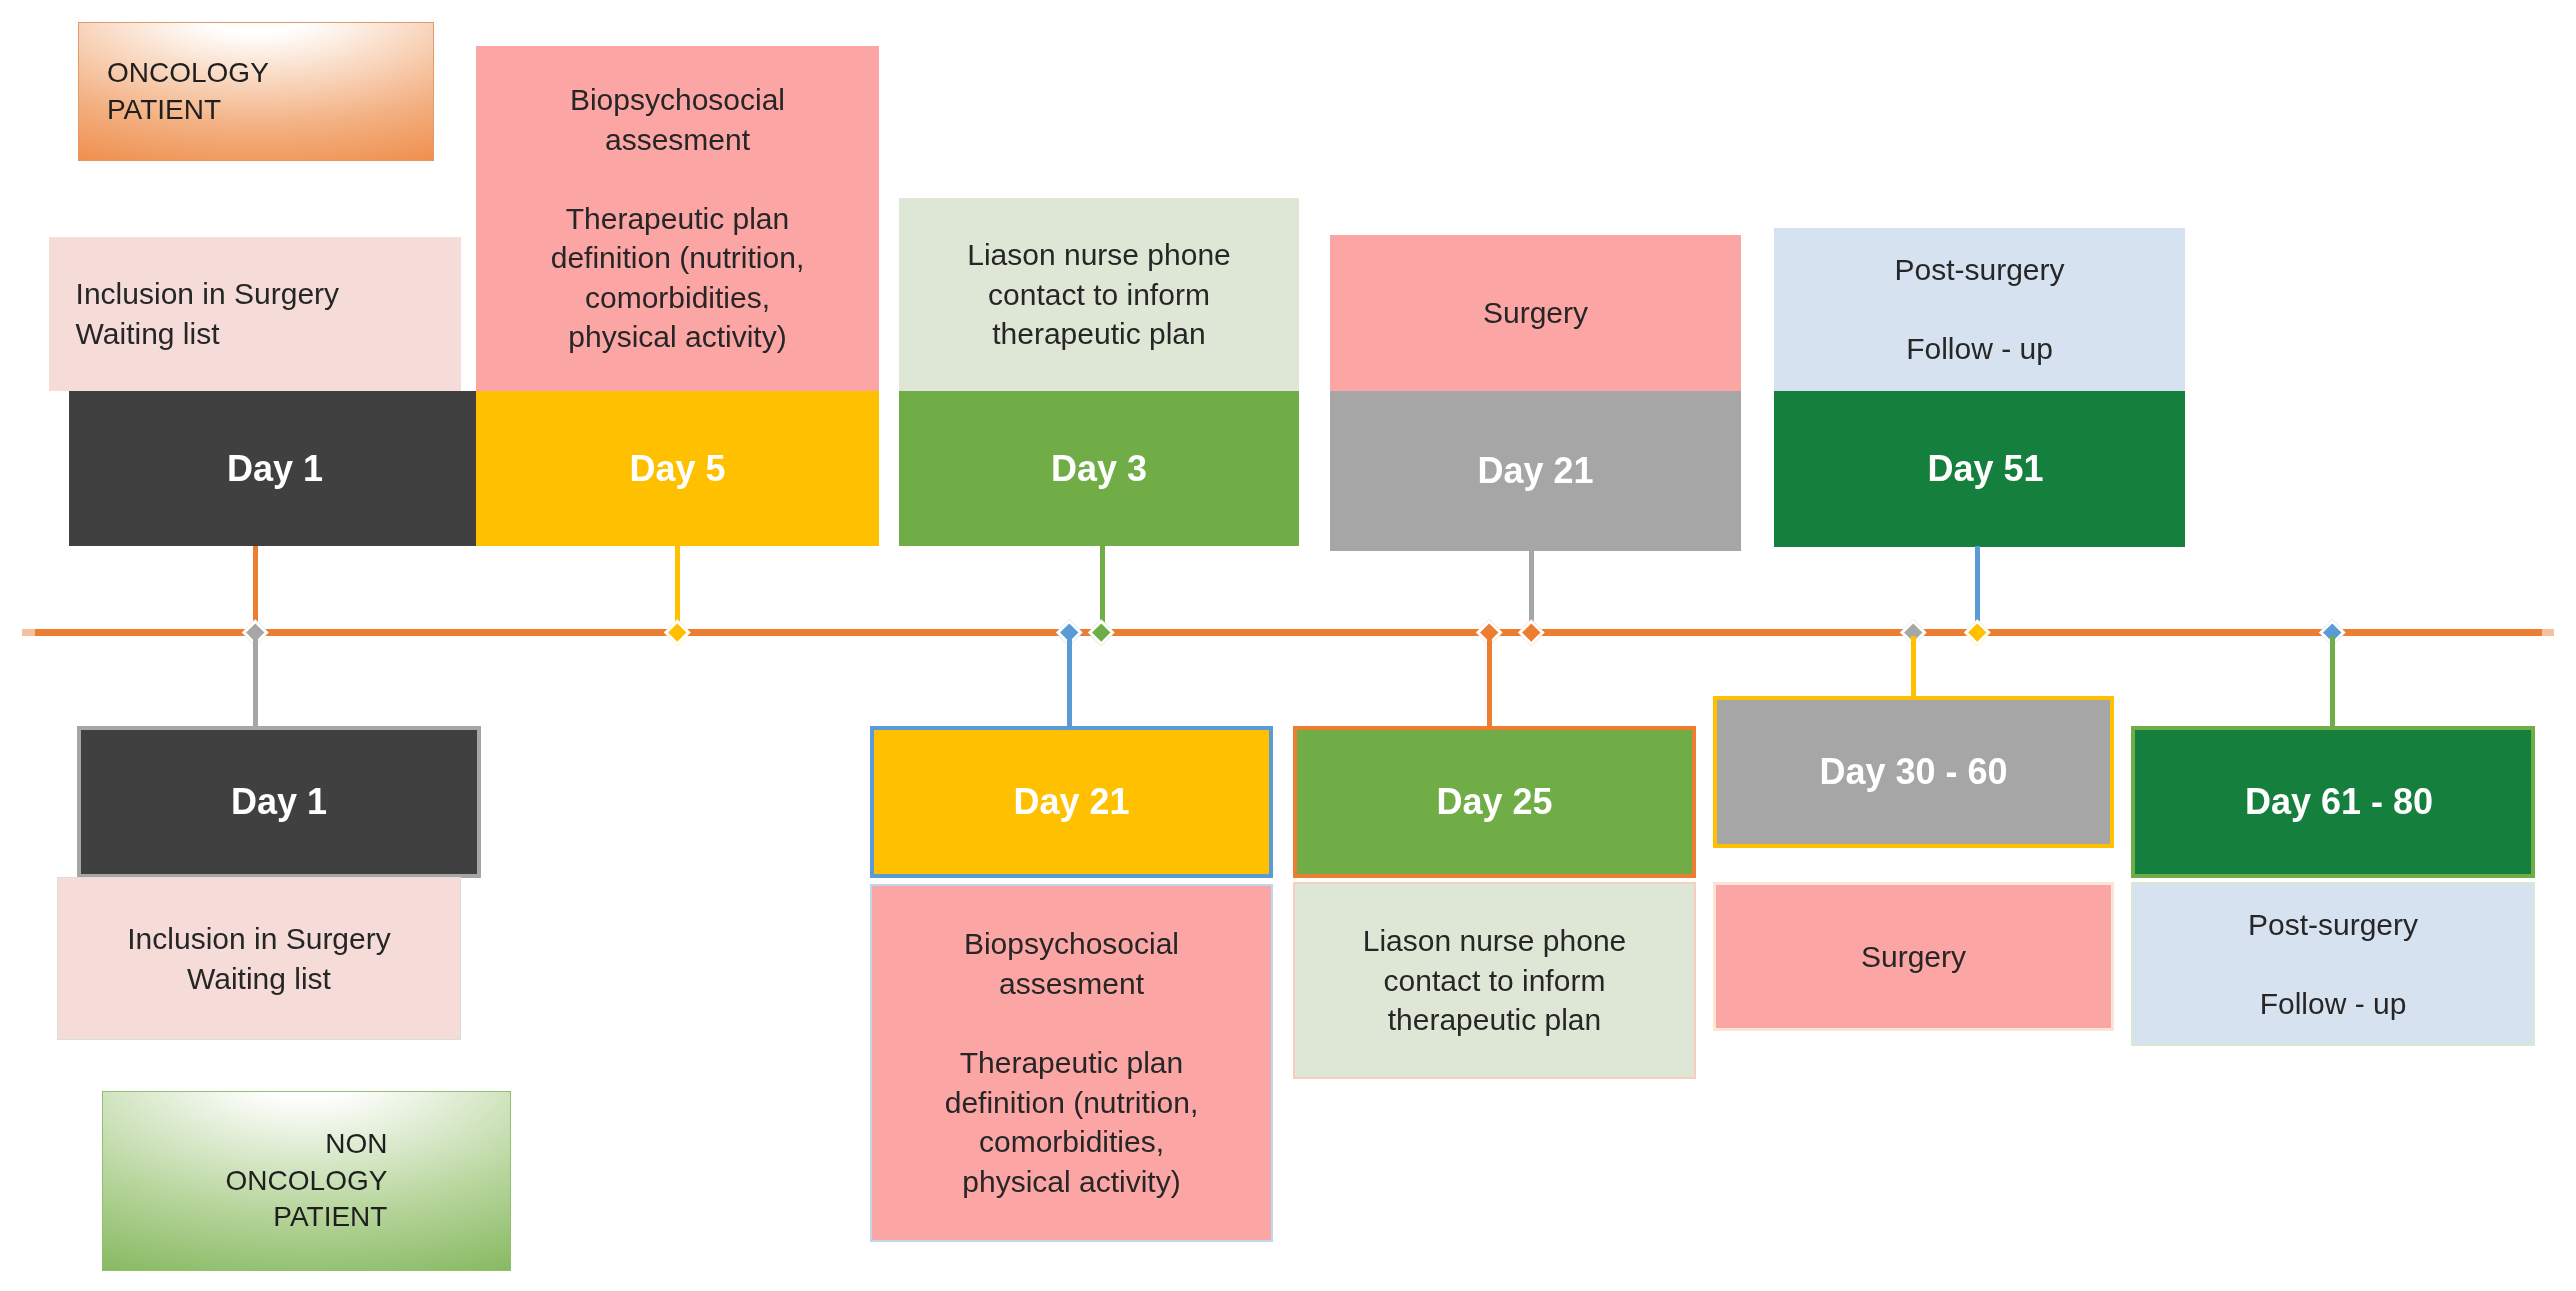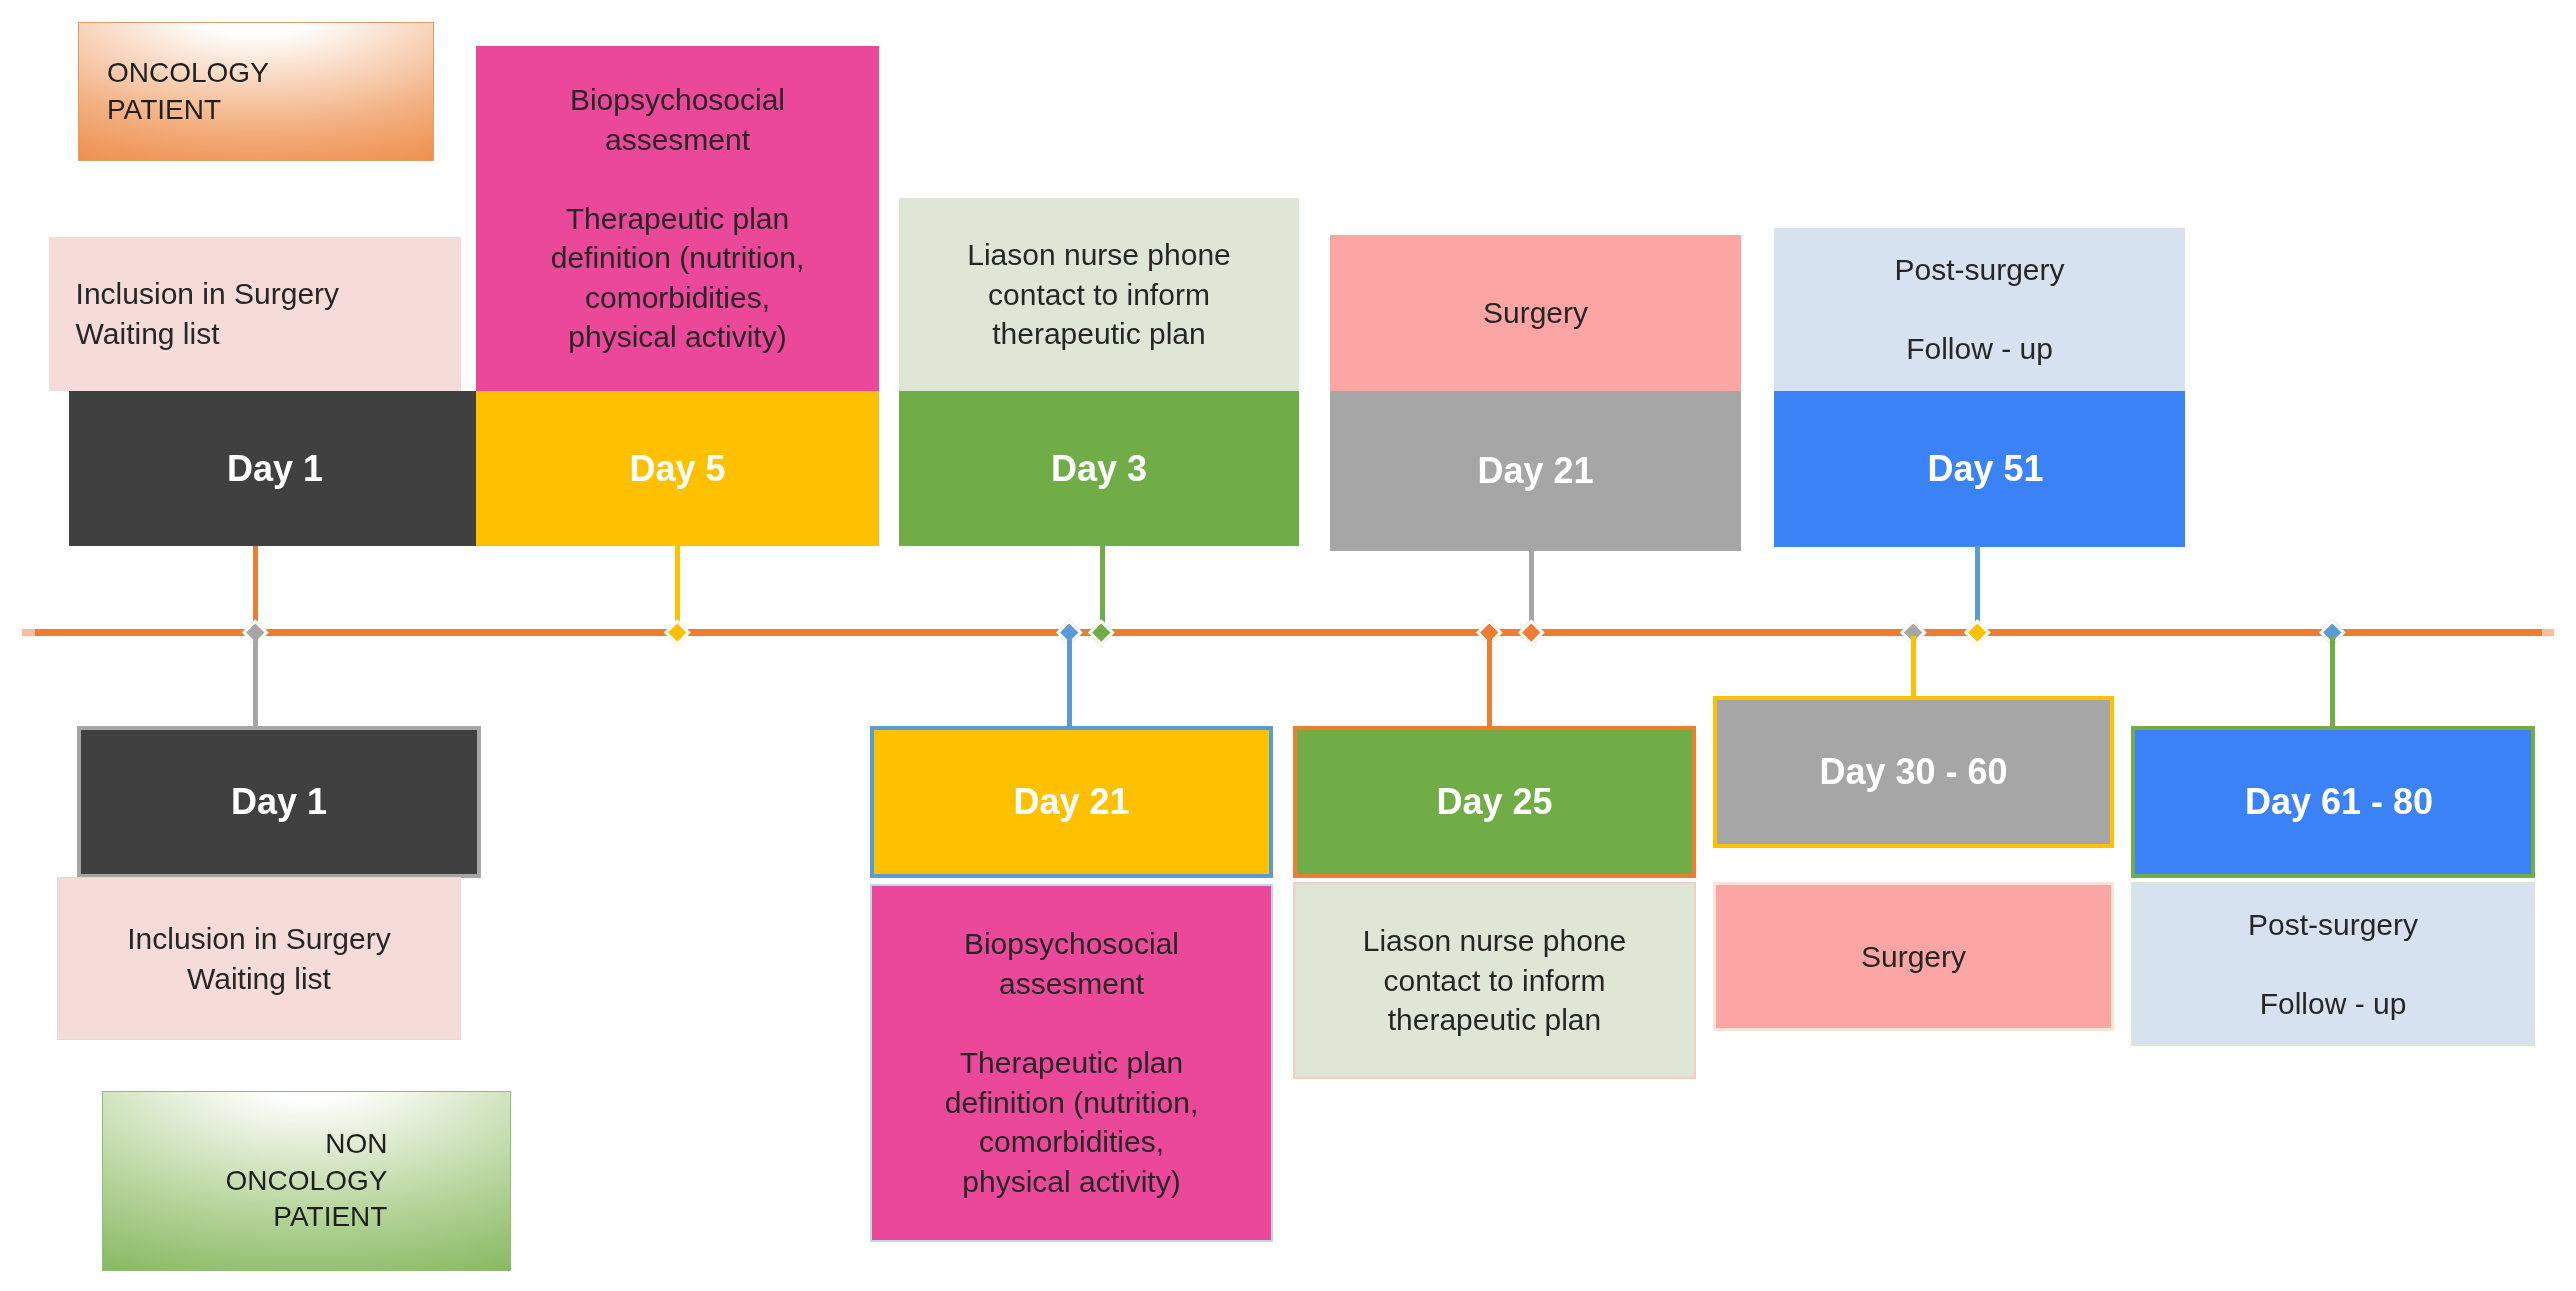--- a/index.html
+++ b/index.html
@@ -11,22 +11,22 @@
         text-align:center;font-size:30px;color:#262626;line-height:1.32;
         white-space:pre-line;box-sizing:border-box;padding:7.8px 19px;}
   .desc.left{justify-content:flex-start;text-align:left;padding-left:26.6px;}
 
   .band{position:absolute;display:flex;align-items:center;justify-content:center;
         color:#ffffff;font-weight:bold;font-size:36px;box-sizing:border-box;}
 
   
   .bg-orange{background:#404040;margin-left:20px;} .bg-yellow{background:#FFC000;}
   .bg-green{background:#70AD47;}  .bg-gray{background:#A6A6A6;}
-  .bg-blue{background:#3b82f6;padding-left:12px;}
-  .bg-pink{background:#F5DCD9;}   .bg-cream{background:#ec4899;}
+  .bg-blue{background:#15803d;padding-left:12px;}
+  .bg-pink{background:#F5DCD9;}   .bg-cream{background:#fca5a5;}
   .bg-ltgreen{background:#DEE7D5;}.bg-ltgray{background:#fca5a5;}
   .bg-ltblue{background:#D6E2F0;}
 
   
   .td1{left:49px;  top:237px; width:412px; height:154px;}
   .td2{left:476px; top:46px;  width:403px; height:345px;}
   .td3{left:899px;top:198px; width:400px; height:193px;}
   .td4{left:1330px;top:235px; width:411px; height:156px;}
   .td5{left:1774px;top:228px; width:411px; height:163px;}
 

